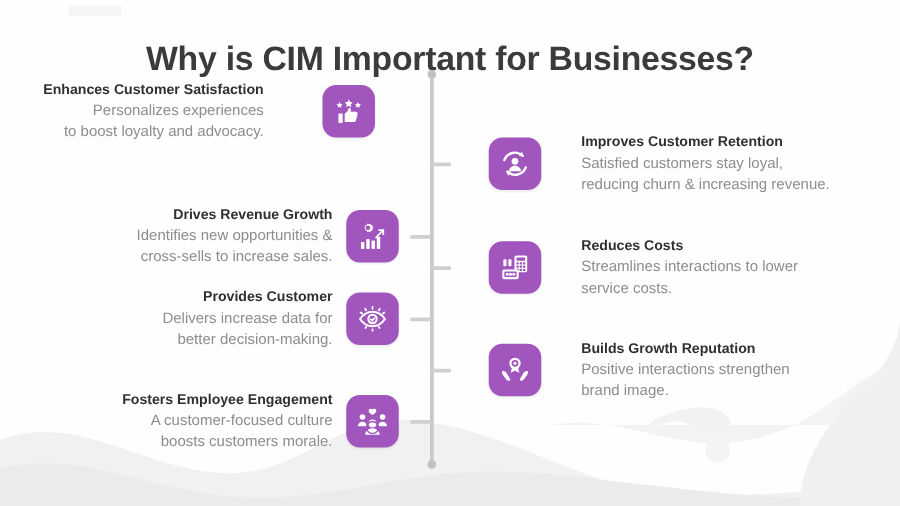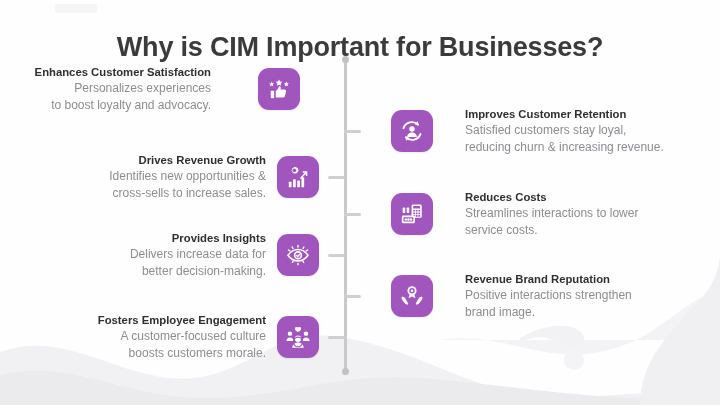--- a/index.html
+++ b/index.html
@@ -167,21 +167,21 @@
         <path d="M5.2 5.1l.7 1.5 1.6.2-1.2 1.1.3 1.6-1.4-.8-1.4.8.3-1.6L2.9 6.8l1.6-.2z"></path>
         <path d="M12 3.2l.9 1.9 2.1.3-1.5 1.5.4 2.1-1.9-1-1.9 1 .4-2.1L9 5.4l2.1-.3z"></path>
         <path d="M18.8 5.1l.7 1.5 1.6.2-1.2 1.1.3 1.6-1.4-.8-1.4.8.3-1.6-1.2-1.1 1.6-.2z"></path>
         <rect x="4.4" y="13.6" width="3.1" height="7" rx="0.7"></rect>
         <path d="M9 13.6c1.3-.6 2.4-1.9 2.7-3.3.15-.75 1.05-1 1.5-.45.5.6.55 1.6.25 2.6h3.6c1 0 1.7.9 1.45 1.85l-1.1 4.3c-.2.8-.9 1.35-1.7 1.35H9z"></path>
       </svg>
     </div>
     <div class="dash"></div>
   </div>
 
-  <div class="row left" style="top:156px;height:42px;">
+  <div class="row left" style="top:168px;height:42px;">
     <div class="texts">
       <div class="item-title">Drives Revenue Growth</div>
       <div class="item-desc">Identifies new opportunities &amp;
 cross-sells to increase sales.</div>
     </div>
     <div class="tile">
       <svg width="26" height="26" viewBox="0 0 24 24" fill="#ffffff">
         <path d="M8.2 2.6l1.1.45 1.05-.5.55 1.05 1.15.18-.2 1.15.82.83-.83.82.2 1.15-1.15.18-.55 1.05-1.05-.5-1.1.45-.4-1.1-1.15-.2.05-1.15-.9-.75.9-.75-.05-1.15 1.15-.2z"></path>
         <circle cx="8.6" cy="5.75" r="1.7" fill="#a156bd"></circle>
         <path d="M13 10.6h7.3v1.2H13z" opacity="0"></path>
@@ -191,21 +191,21 @@
         <rect x="7.4" y="14.1" width="2.5" height="7.3" rx="0.5"></rect>
         <rect x="11.3" y="15.2" width="2.5" height="6.2" rx="0.5"></rect>
         <rect x="15.2" y="12.3" width="2.5" height="9.1" rx="0.5"></rect>
       </svg>
     </div>
     <div class="dash"></div>
   </div>
 
   <div class="row left" style="top:234px;height:42px;">
     <div class="texts">
-      <div class="item-title">Provides Insights</div>
+      <div class="item-title">Provides Customer</div>
       <div class="item-desc">Delivers increase data for
 better decision-making.</div>
     </div>
     <div class="tile">
       <svg width="26" height="26" viewBox="0 0 24 24" fill="none" stroke="#ffffff" stroke-width="1.5" stroke-linecap="round">
         <path d="M2.8 12.2c2.4-3.5 5.6-5.3 9.2-5.3s6.8 1.8 9.2 5.3c-2.4 3.5-5.6 5.3-9.2 5.3s-6.8-1.8-9.2-5.3z" fill="none"></path>
         <circle cx="12" cy="12.2" r="3.1" fill="none"></circle>
         <path d="M10.8 12.4l1 1 1.5-1.8" stroke-width="1.3"></path>
         <path d="M12 3.3v1.4M6.6 4.6l.7 1.25M17.4 4.6l-.7 1.25M3.2 7.4l1.2.75M20.8 7.4l-1.2.75" stroke-width="1.3"></path>
         <path d="M12 19.8v1.1M6.8 18.9l.6-1.1M17.2 18.9l-.6-1.1" stroke-width="1.3"></path>
@@ -297,19 +297,19 @@
       <svg width="26" height="26" viewBox="0 0 24 24">
         <circle cx="12" cy="7.1" r="4.2" fill="#ffffff"></circle>
         <circle cx="12" cy="7.1" r="2.5" fill="#a156bd"></circle>
         <circle cx="12" cy="7.1" r="1.15" fill="#ffffff"></circle>
         <path d="M9.7 10.6l-.9 3.4 3.2-1.5 3.2 1.5-.9-3.4z" fill="#ffffff"></path>
         <path d="M2.4 12.9c1.5-.5 2.9.4 3.7 1.9l2.3 3.9c.3.5 0 1.1-.6 1.2-.9.1-1.8-.3-2.4-1.1l-1.9-2.5c-.8-1-1.3-2.1-1.1-3.4z" fill="#ffffff"></path>
         <path d="M21.6 12.9c-1.5-.5-2.9.4-3.7 1.9l-2.3 3.9c-.3.5 0 1.1.6 1.2.9.1 1.8-.3 2.4-1.1l1.9-2.5c.8-1 1.3-2.1 1.1-3.4z" fill="#ffffff"></path>
       </svg>
     </div>
     <div class="texts">
-      <div class="item-title">Revenue Brand Reputation</div>
+      <div class="item-title">Builds Growth Reputation</div>
       <div class="item-desc">Positive interactions strengthen
 brand image.</div>
     </div>
   </div>
 
 </div>
 
 </body></html>

